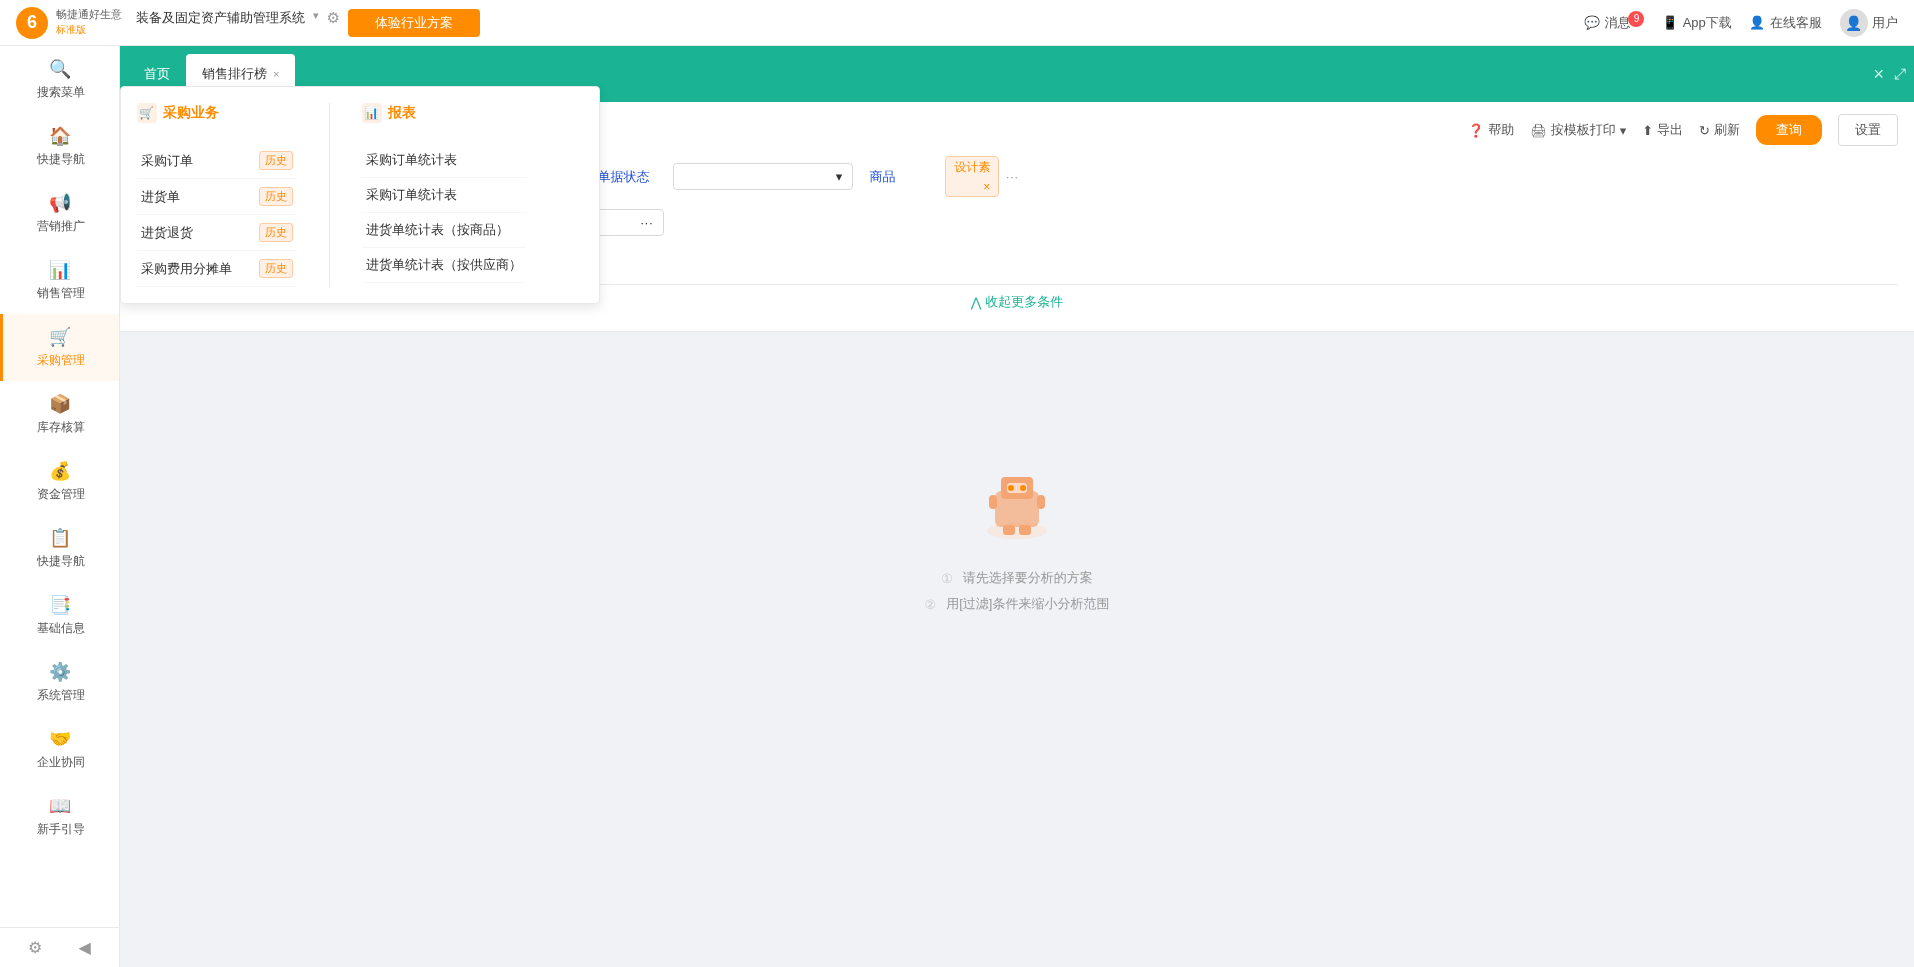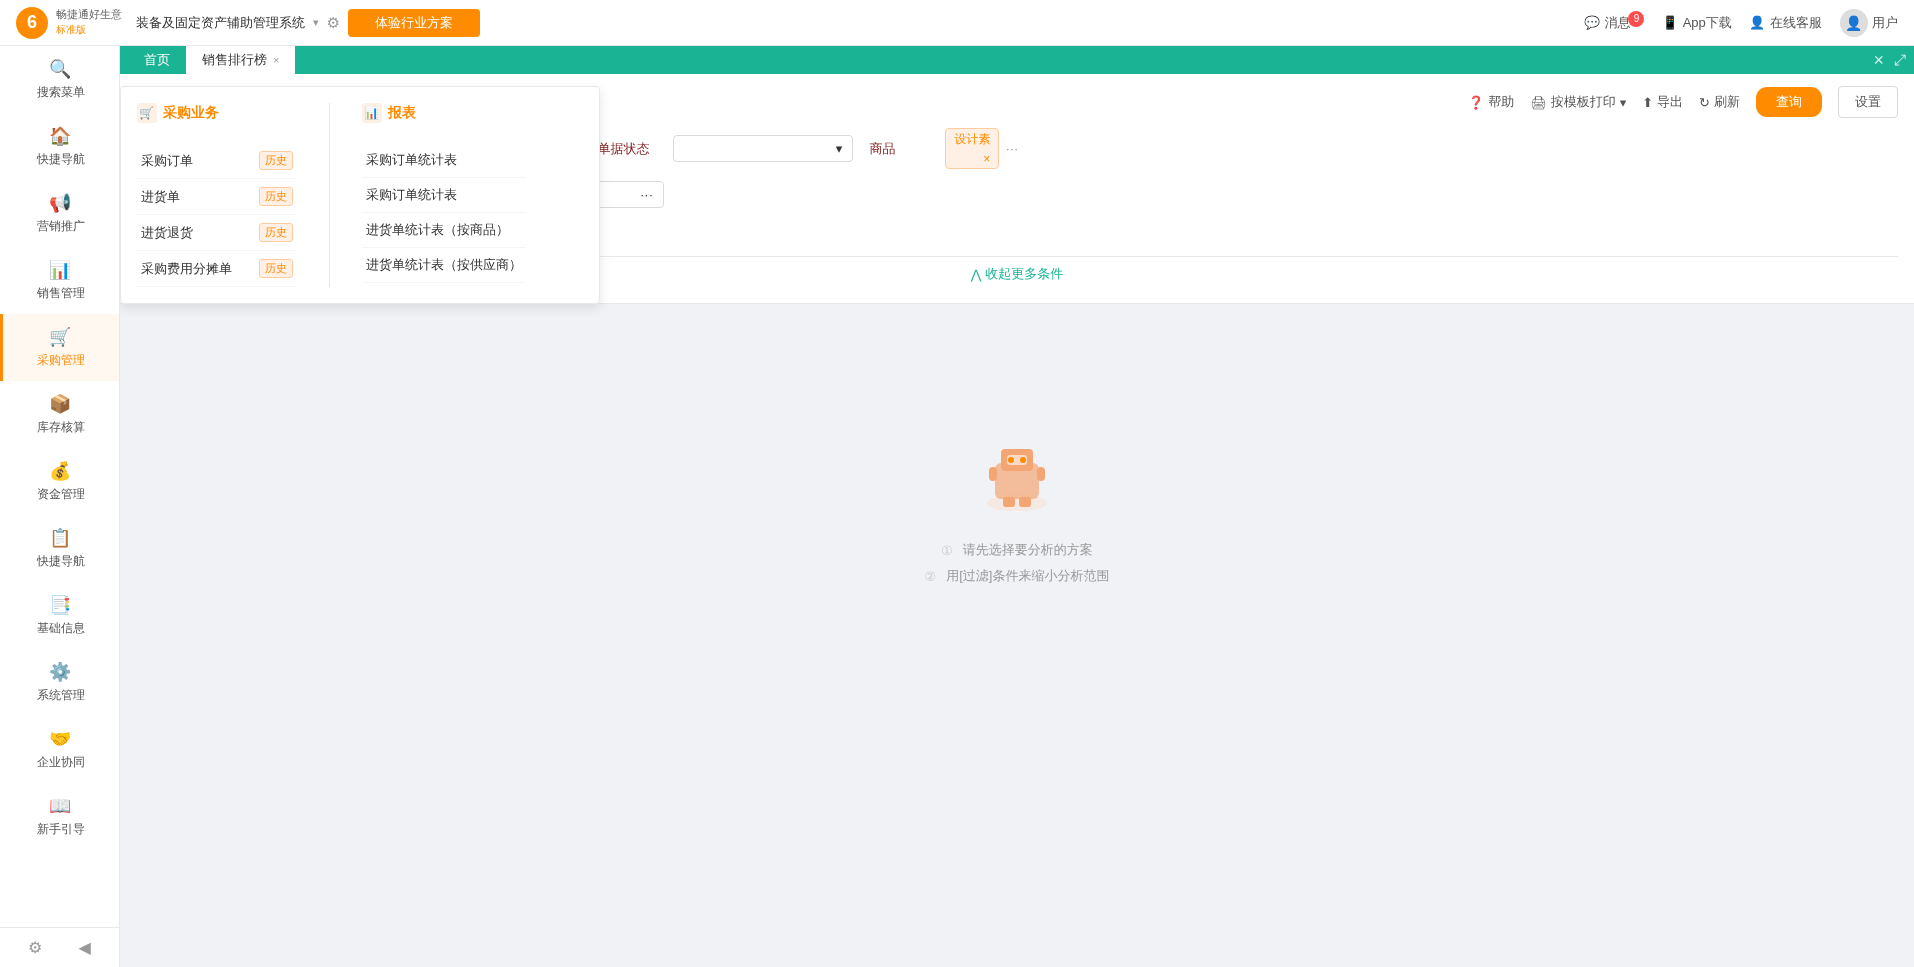--- a/index.html
+++ b/index.html
@@ -28,21 +28,20 @@
       background: #ff8c00;
       border-radius: 50%;
       display: flex; align-items: center; justify-content: center;
       color: #fff; font-size: 18px; font-weight: bold;
     }
     .logo-text { font-size: 11px; color: #666; line-height: 1.3; font-family: Liberation Mono, monospace; }
     .logo-badge { font-size: 10px; color: #ff8c00; }
     .topbar-center {
       flex: 1;
       display: flex;
-      align-items: center;
       gap: 8px;
     }
     .system-title { font-size: 13px; color: #333; }
     .dropdown-arrow { color: #999; font-size: 11px; cursor: pointer; }
     .settings-icon { color: #999; cursor: pointer; font-size: 15px; }
     .industry-btn {
       background: #ff8c00;
       color: #fff;
       border: none;
       border-radius: 4px;
@@ -128,21 +127,21 @@
     
     .main {
       flex: 1;
       display: flex;
       flex-direction: column;
       overflow: hidden;
     }
 
     
     .tabbar {
-      height: 28px;
+      height: 56px;
       background: #1ab394;
       display: flex;
       align-items: center;
       padding: 0 8px;
     }
     .tab {
       height: 40px;
       display: flex;
       align-items: center;
       padding: 0 16px;
@@ -186,21 +185,21 @@
       padding: 12px 16px;
       border-bottom: 1px solid #e8e8e8;
     }
     .filter-row {
       display: flex;
       align-items: center;
       gap: 16px;
       margin-bottom: 10px;
     }
     .filter-row:last-child { margin-bottom: 0; }
-    .filter-label { color: #7f1d1d; font-size: 13px; min-width: 60px; }
+    .filter-label { color: #1d4ed8; font-size: 13px; min-width: 60px; }
     .filter-select {
       border: 1px solid #d9d9d9;
       border-radius: 4px;
       padding: 5px 10px;
       font-size: 13px;
       background: #fff;
       min-width: 180px;
       display: flex;
       align-items: center;
       justify-content: space-between;

